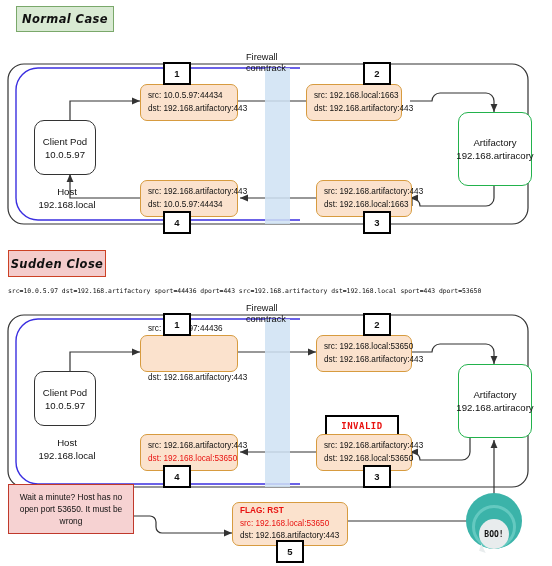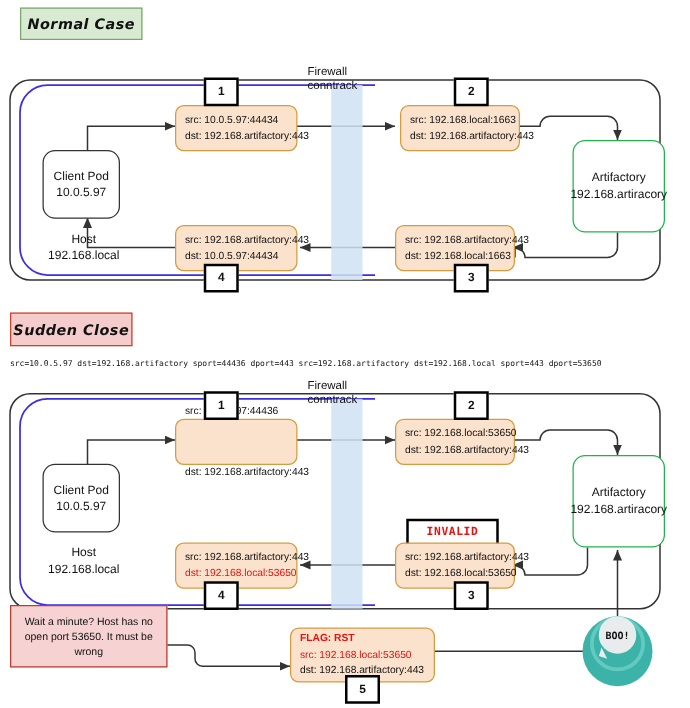--- a/index.html
+++ b/index.html
@@ -49,21 +49,21 @@
            font-size:9px;color:#e8110f;letter-spacing:.5px;}
 
   
   .note{position:absolute;background:#f6d2d2;border:1.4px solid #c0392b;
         box-sizing:border-box;display:flex;align-items:center;justify-content:center;
         text-align:center;padding:4px 6px;}
   .note span{font-size:8.4px;line-height:12px;color:#111;}
 
   
   .boo{position:absolute;border-radius:50%;background:#3bb3a9;
-       display:flex;align-items:flex-start;justify-content:center;}
+       display:flex;align-items:flex-end;justify-content:center;}
   .boo-inner{width:30px;height:30px;border-radius:50%;background:#e8eced;
              display:flex;align-items:center;justify-content:center;
              font-family:"DejaVu Sans Mono",monospace;font-weight:bold;
              font-size:8px;color:#111;position:relative;}
   .boo-tail{position:absolute;left:1px;bottom:-3px;width:0;height:0;
             border-left:7px solid #e8eced;border-top:7px solid transparent;
             transform:rotate(18deg);}
   .boo-ring{position:absolute;width:38px;height:38px;border-radius:50%;
             border:3px solid #64c9c0;}
 
@@ -145,21 +145,21 @@
     <div>Artifactory</div>
     <div>192.168.artiracory</div>
   </div>
 
   <div class="pkt" style="left:140px;top:84px;width:98px;height:37px;">
     <div>src: 10.0.5.97:44434</div>
     <div>dst: 192.168.artifactory:443</div>
   </div>
   <div class="num" style="left:163px;top:62px;">1</div>
 
-  <div class="pkt" style="left:320px;top:84px;width:96px;height:37px;">
+  <div class="pkt" style="left:306px;top:84px;width:96px;height:37px;">
     <div>src: 192.168.local:1663</div>
     <div>dst: 192.168.artifactory:443</div>
   </div>
   <div class="num" style="left:363px;top:62px;">2</div>
 
   <div class="pkt" style="left:316px;top:180px;width:96px;height:37px;">
     <div>src: 192.168.artifactory:443</div>
     <div>dst: 192.168.local:1663</div>
   </div>
   <div class="num" style="left:363px;top:211px;">3</div>

